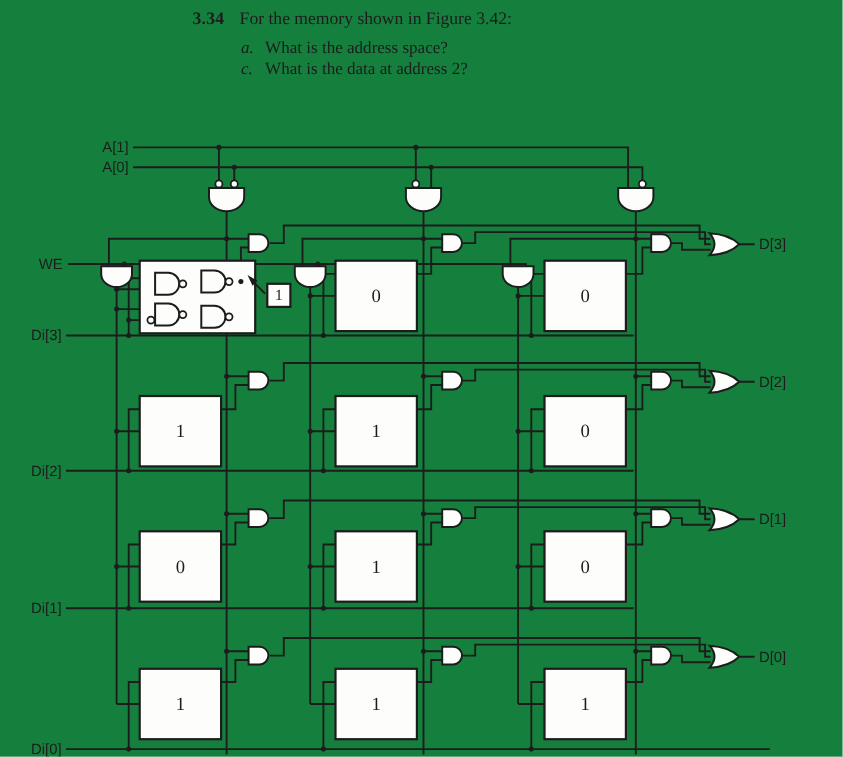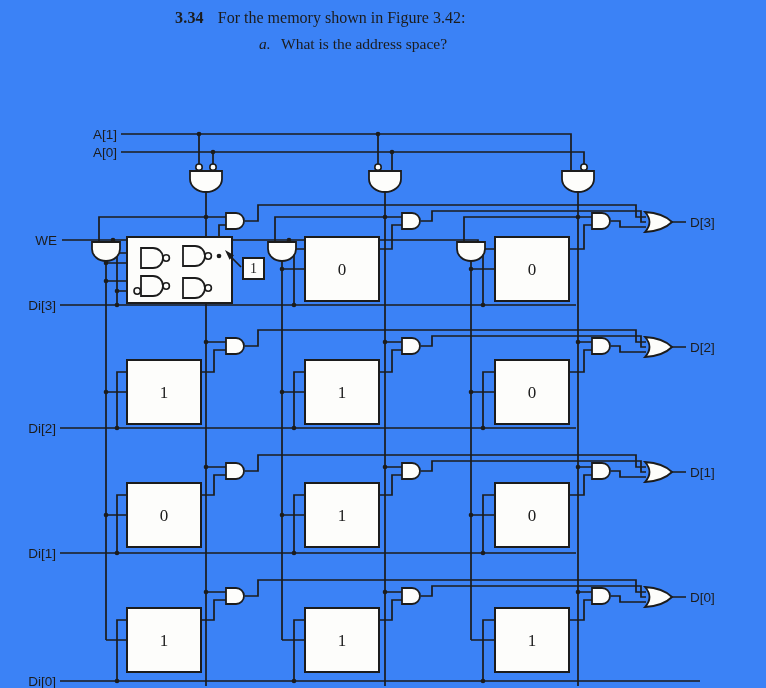--- a/index.html
+++ b/index.html
@@ -1,21 +1,21 @@
 <!DOCTYPE html>
 <html><head>
 <meta charset="utf-8">
 <style>
   html,body{margin:0;padding:0;background:#e8e8e6;}
-  .page{position:relative;width:766px;height:688px;background:#3b82f6;overflow:hidden;
+  .page{position:relative;width:766px;height:688px;background:#15803d;overflow:hidden;
         font-family:"Liberation Serif", serif;color:#1c1c1c;}
   .prob-header{position:absolute;left:175px;top:8px;width:480px;}
   .prob-line{font-size:16px;line-height:20px;}
   .prob-num{font-weight:bold;margin-right:14px;letter-spacing:0.2px;}
-  .prob-parts{margin-top:6px;margin-left:84px;}
+  .prob-parts{margin-top:6px;margin-left:44px;}
   .prob-part{font-size:15.5px;line-height:19px;}
   .part-letter{font-style:italic;display:inline-block;width:22px;}
   svg{position:absolute;left:0;top:0;}
   .wire{fill:none;stroke:#1c1c1c;stroke-width:1.7;}
   .gate{fill:#fdfdfb;stroke:#1c1c1c;stroke-width:1.8;}
   .bubble{fill:#fdfdfb;stroke:#1c1c1c;stroke-width:1.6;}
   .dot{fill:#1c1c1c;stroke:none;}
   .cellbox{fill:#fdfdfb;stroke:#1c1c1c;stroke-width:2;}
   .siglabel{font-family:"Liberation Sans",sans-serif;font-size:13.5px;fill:#1c1c1c;}
   .cellval{font-family:"Liberation Serif",serif;font-size:17px;fill:#1c1c1c;text-anchor:middle;}
@@ -26,20 +26,23 @@
 
 <div class="page">
 
   <div class="prob-header">
     <div class="prob-line">
       <span class="prob-num">3.34</span><span>For the memory shown in Figure 3.42:</span>
     </div>
     <div class="prob-parts">
       <div class="prob-part">
         <span class="part-letter">a.</span><span>What is the address space?</span>
+      </div>
+      <div class="prob-part">
+        <span class="part-letter">c.</span><span>What is the data at address 2?</span>
       </div>
     </div>
   </div>
 
   <svg width="766" height="688" viewBox="0 0 766 688">
 
     <g>
       <path class="wire" d="M121,134 H571 V171 M121,152 H584 V164 M199,134 V164 M213,152 V164 M378,134 V164 M392,152 V171"></path>
       <path class="wire" d="M206,191 V686 M385,191 V686 M578,191 V686"></path>
       <path class="wire" d="M62,240 H478 V242 M113,240 V242 M289,240 V242

